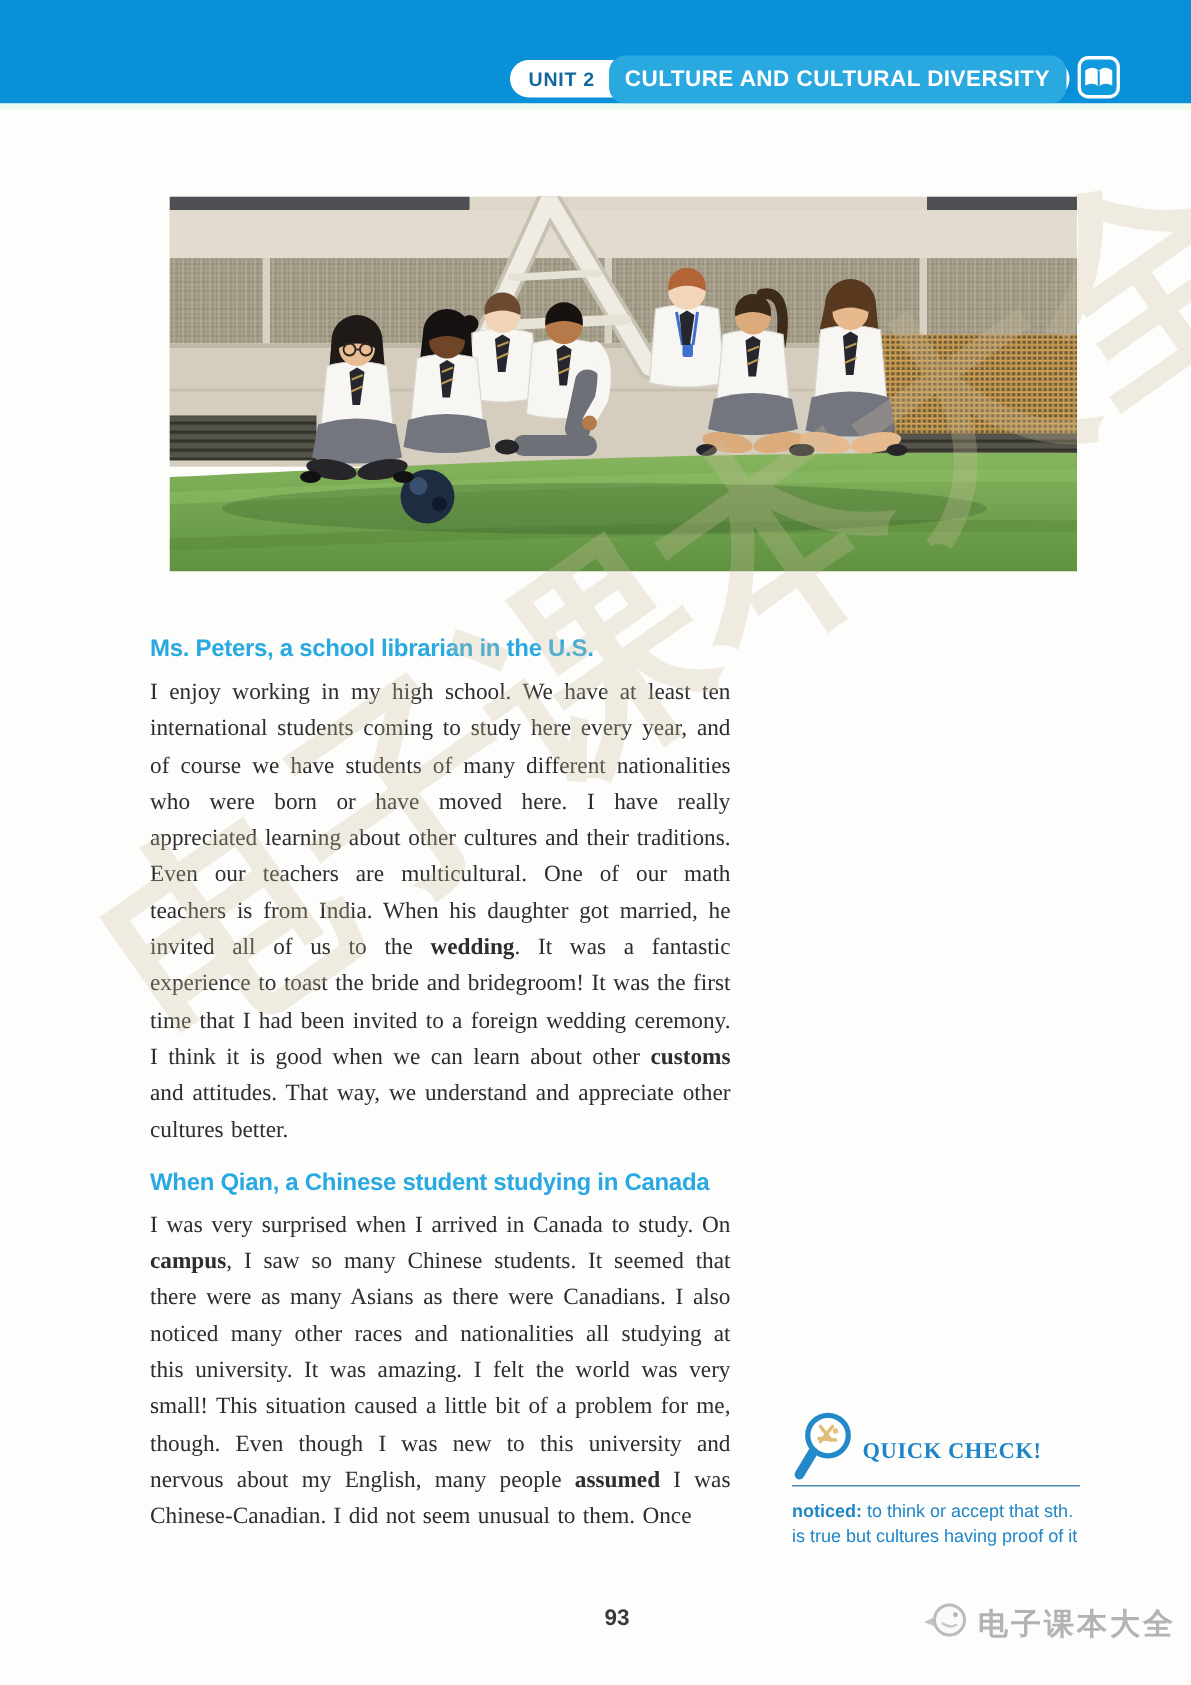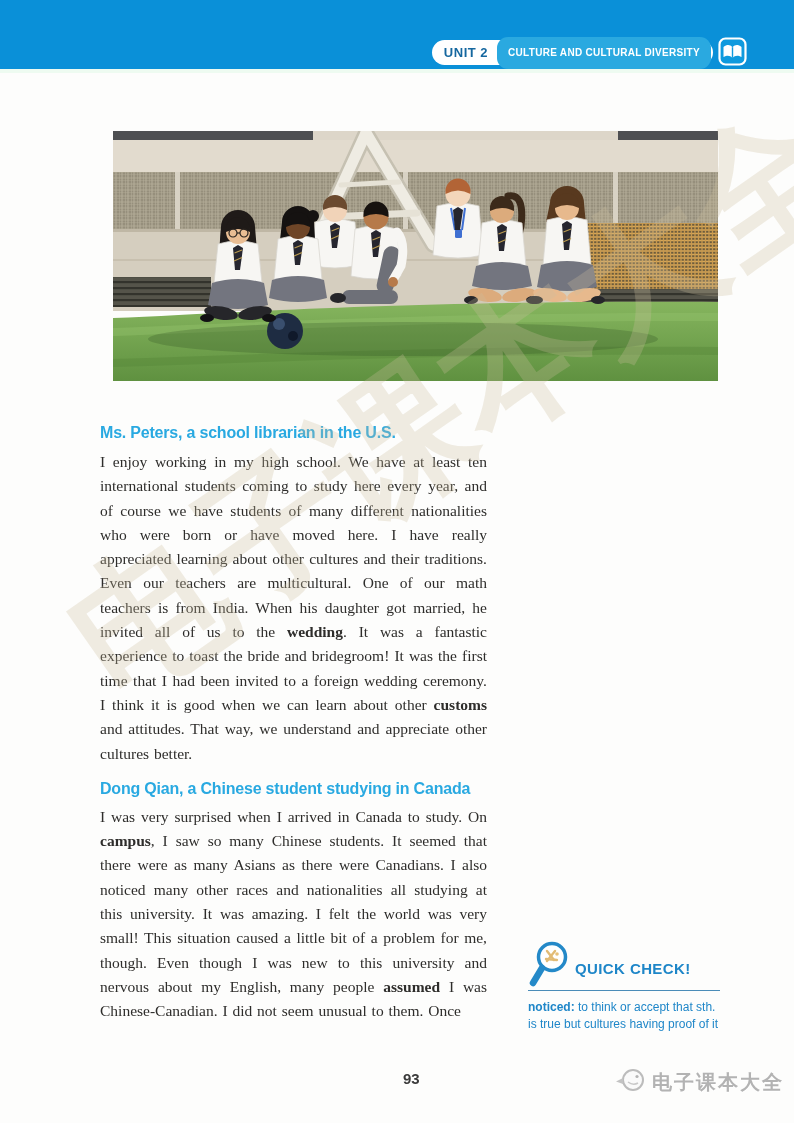--- a/index.html
+++ b/index.html
@@ -8,21 +8,21 @@
   .page{position:absolute;inset:0;}
 
   
   .topbar{position:absolute;left:0;top:0;width:794px;height:69px;background:#0a90d8;z-index:4;}
   .mint-line{position:absolute;left:0;top:69px;width:794px;height:4px;background:#eefbf1;z-index:4;}
   .unit-pill{position:absolute;right:81px;top:40px;height:25px;background:#ffffff;border-radius:13px;
              display:flex;align-items:center;padding:2px 2px 2px 0;box-sizing:border-box;}
   .unit-num{font-family:"Liberation Sans",sans-serif;font-weight:bold;font-size:13px;color:#15679f;
             padding:0 9px 0 12px;letter-spacing:.5px;}
   .unit-cap{background:#2aa9e0;border-radius:11px;height:28px;display:flex;align-items:center;
-            padding:2px 11px;font-family:"Liberation Sans",sans-serif;font-weight:bold;font-size:10px;
+            padding:2px 11px;font-family:"Liberation Sans",sans-serif;font-weight:bold;font-size:15px;
             color:#ffffff;letter-spacing:.3px;white-space:nowrap;}
   .book-btn{position:absolute;right:47px;top:37px;width:29px;height:29px;}
 
   
   .photo{position:absolute;left:113px;top:131px;width:605px;height:250px;margin:0;z-index:1;}
   .photo svg{display:block;}
 
   
   .diag-watermark{position:absolute;left:90px;top:560px;z-index:3;pointer-events:none;
       font-family:"DejaVu Sans",sans-serif;font-weight:bold;font-size:150px;color:#cdbf9f;
@@ -33,21 +33,21 @@
   .content h2{font-family:"Liberation Sans",sans-serif;font-weight:bold;font-size:16px;
               line-height:20px;color:#29a9e1;margin:0 0 7px 0;letter-spacing:-.2px;}
   .content h2.second{margin-top:13px;margin-bottom:6px;}
   .content p{font-size:15.5px;line-height:24.3px;text-align:justify;margin:0;word-spacing:1px;}
   .content p b{font-weight:bold;}
 
   
   .quickcheck{position:absolute;left:528px;top:938px;width:192px;z-index:2;}
   .qc-head{position:relative;height:52px;}
   .qc-icon{position:absolute;left:0;top:0;}
-  .qc-title{position:absolute;left:47px;top:22px;font-family:Liberation Sans, sans-serif;
+  .qc-title{position:absolute;left:47px;top:22px;font-family:Liberation Serif, serif;
             font-weight:bold;font-size:15px;color:#1e86c8;letter-spacing:.4px;}
   .qc-rule{border:0;border-top:1.5px solid #4a8cb8;margin:0 0 8px 0;}
   .qc-def{font-family:"Liberation Sans",sans-serif;font-size:12px;line-height:17px;color:#1e86c8;margin:0;}
   .qc-def b{font-weight:bold;}
 
   
   .pagenum{position:absolute;left:403px;top:1070px;font-family:"Liberation Sans",sans-serif;
            font-weight:bold;font-size:15px;color:#3a3a3a;z-index:2;}
   .brand{position:absolute;right:10px;top:1066px;display:flex;align-items:center;gap:6px;z-index:2;}
   .brand-text{font-family:"DejaVu Sans",sans-serif;font-weight:bold;font-size:20px;color:#b3b3b3;
@@ -216,21 +216,21 @@
         <path d="M-12,-2 a12,12 0 0 1 24,0 l0,3 q-12,-6 -24,0 z" fill="#58391f"></path>
       </g>
     </svg>
   </figure>
 
   <div class="diag-watermark">电子课本大全</div>
 
   <main class="content">
     <h2>Ms. Peters, a school librarian in the U.S.</h2>
     <p><span>I enjoy working in my high school. We have at least ten international students coming to study here every year, and of course we have students of many different nationalities who were born or have moved here. I have really appreciated learning about other cultures and their traditions. Even our teachers are multicultural. One of our math teachers is from India. When his daughter got married, he invited all of us to the </span><b>wedding</b><span>. It was a fantastic experience to toast the bride and bridegroom! It was the first time that I had been invited to a foreign wedding ceremony. I think it is good when we can learn about other </span><b>customs</b><span> and attitudes. That way, we understand and appreciate other cultures better.</span></p>
-    <h2 class="second">Dong Qian, a Chinese student studying in Canada</h2>
+    <h2 class="second">When Qian, a Chinese student studying in Canada</h2>
     <p><span>I was very surprised when I arrived in Canada to study. On </span><b>campus</b><span>, I saw so many Chinese students. It seemed that there were as many Asians as there were Canadians. I also noticed many other races and nationalities all studying at this university. It was amazing. I felt the world was very small! This situation caused a little bit of a problem for me, though. Even though I was new to this university and nervous about my English, many people </span><b>assumed</b><span> I was Chinese-Canadian. I did not seem unusual to them. Once</span></p>
   </main>
 
   <aside class="quickcheck">
     <div class="qc-head">
       <div class="qc-icon">
         <svg width="44" height="52" viewBox="0 0 44 52">
           <circle cx="24" cy="19" r="13.5" fill="#ffffff" stroke="#2489c8" stroke-width="3.5"></circle>
           <g stroke="#ddb05e" stroke-width="2.4" opacity=".85" stroke-linecap="round">
             <path d="M19,13 l7,9"></path>

